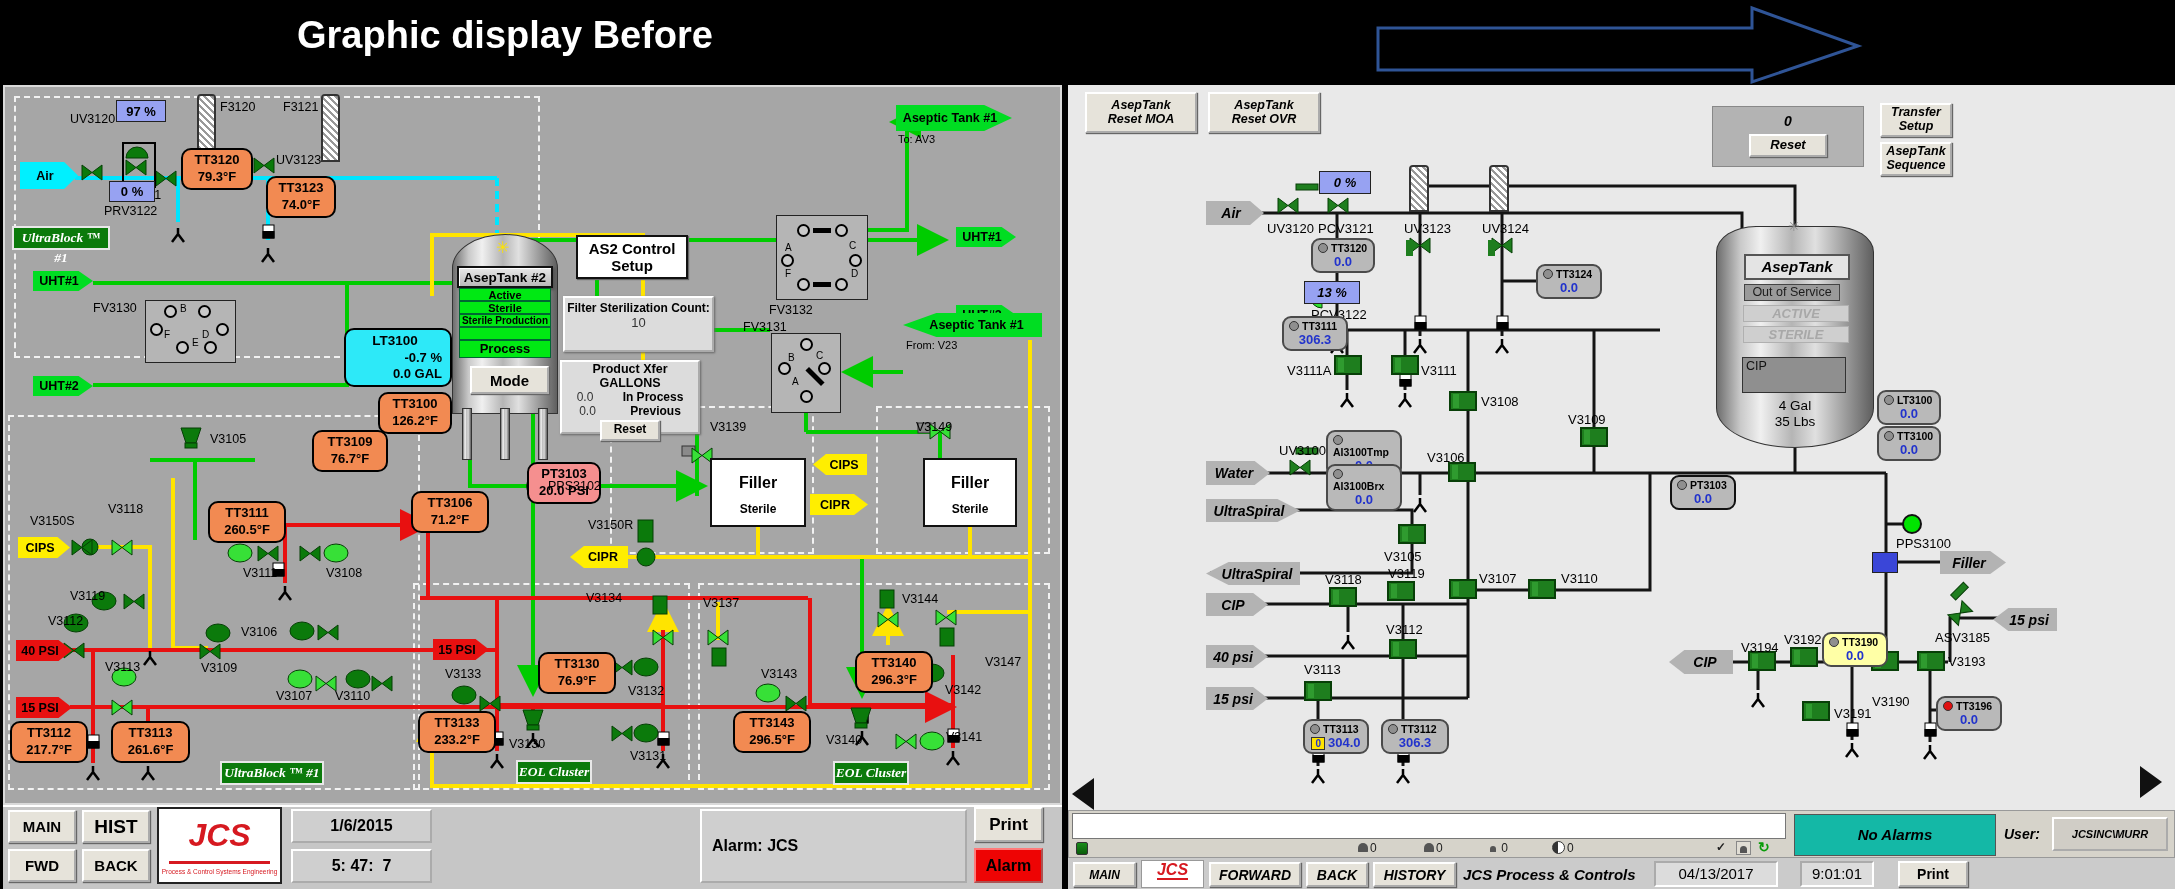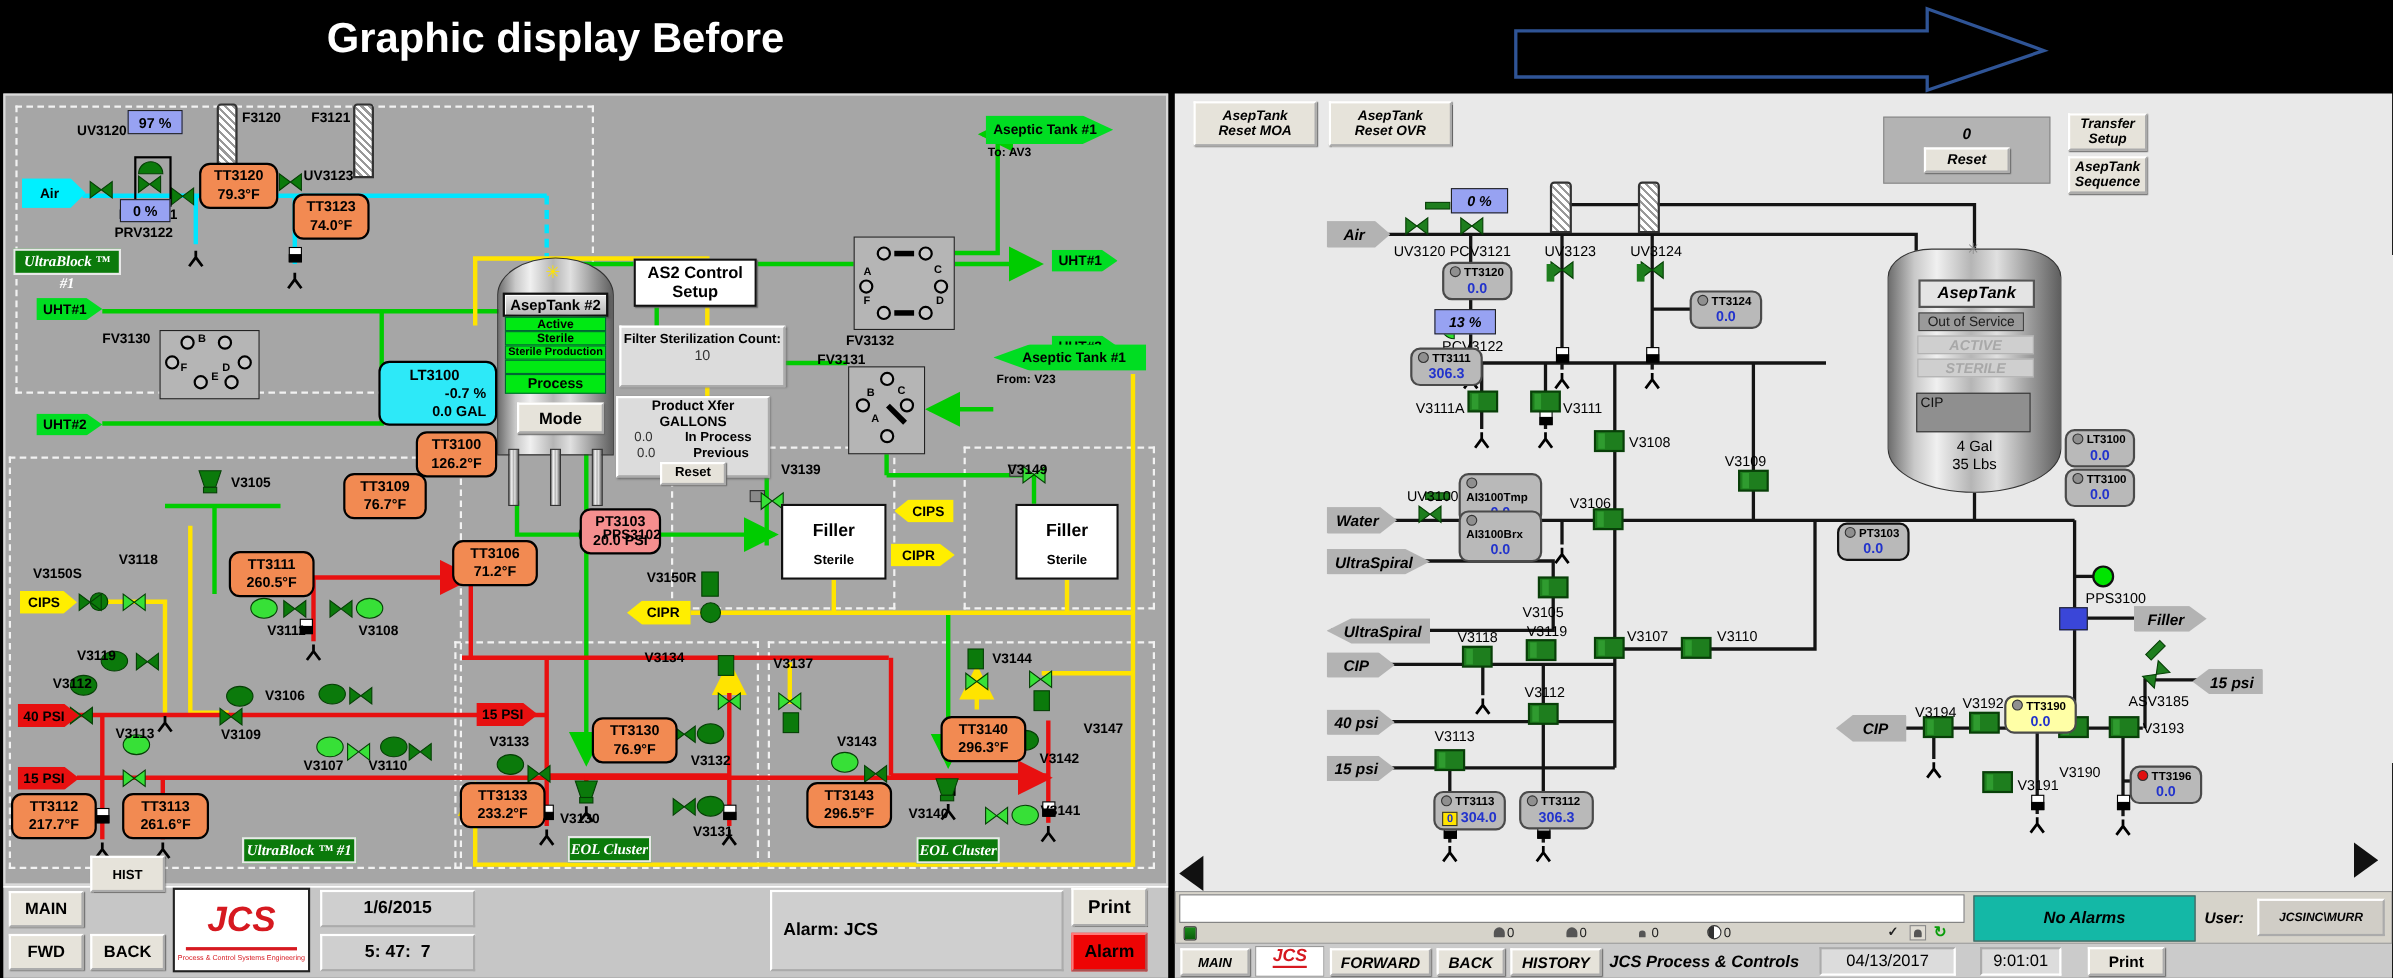--- a/index.html
+++ b/index.html
@@ -9,21 +9,21 @@
   #lp{left:3px;top:85px;width:1059px;height:720px;background:#a6a6a6;border:2px solid #d9d9d9}
   #lfoot{left:3px;top:805px;width:1059px;height:84px;background:#c6c6c6;border-top:2px solid #fff}
   #rp{left:1068px;top:85px;width:1107px;height:725px;background:#e9e9e9}
   #rbar{left:1068px;top:810px;width:1107px;height:48px;background:#d6d3ca;border:1px solid #999}
   #rnav{left:1068px;top:858px;width:1107px;height:31px;background:#cbcbcb}
   .dash{border:2px dashed #f2f2f2}
   .hdr{color:#fff;font-weight:bold;font-size:38px;text-align:center}
   .t3d{background:linear-gradient(#e8e8e8,#b9b9b9);border:2px solid #111;box-shadow:inset 1px 1px 0 #fff,2px 2px 2px #555;text-align:center}
   .btn{background:#e6e3da;border:2px outset #fff;box-shadow:1px 1px 1px #666;font-weight:bold;text-align:center;cursor:pointer}
   .bi{font-style:italic}
-  .vl{font-weight:bold;font-size:12.5px;white-space:nowrap;color:#000}
+  .vl{font-weight:normal;font-size:12.5px;white-space:nowrap;color:#000}
   .rvl{font-size:13px;white-space:nowrap;color:#000}
   .tt{background:#f28a52;border:2px solid #000;border-radius:10px;font-weight:bold;font-size:13px;line-height:1.3;text-align:center;padding:2px 1px}
   .tt span{display:block}
   .tt.pink{background:#f58f8f}
   .lt{background:#2de9f8;border:2px solid #000;border-radius:10px;font-weight:bold;font-size:13px;line-height:1.3;text-align:right;padding:2px 8px 2px 2px}
   .lt span{display:block}
   .arr{display:flex;align-items:center;justify-content:center;font-weight:bold;font-size:12.5px;color:#000}
   .aR{clip-path:polygon(0 0,76% 0,100% 50%,76% 100%,0 100%);padding-right:8px}
   .aL{clip-path:polygon(24% 0,100% 0,100% 100%,24% 100%,0 50%);padding-left:8px}
   .g{background:#00dd22}.yy{background:#ffee00}.rr{background:#e81010}.cc{background:#00f0ff}
@@ -535,21 +535,21 @@
       <span>296.3°F</span>
     </div>
   <div class="abs vl" style="left:945px;top:683px">V3142</div>
   <div class="abs vl" style="left:826px;top:733px">V3140</div>
   <div class="abs vl" style="left:946px;top:730px">V3141</div>
   <div class="abs vl" style="left:902px;top:592px">V3144</div>
   <div class="abs vl" style="left:985px;top:655px">V3147</div>
   <div class="abs dkg" style="left:833px;top:761px;width:76px;height:24px">EOL Cluster</div>
 
   <div class="abs btn" style="left:8px;top:810px;width:68px;height:33px;font-size:15px;line-height:30px">MAIN</div>
-  <div class="abs btn" style="left:82px;top:778px;width:68px;height:33px;font-size:12px;line-height:30px">HIST</div>
+  <div class="abs btn" style="left:82px;top:810px;width:68px;height:33px;font-size:19px;line-height:30px">HIST</div>
   <div class="abs btn" style="left:8px;top:849px;width:68px;height:33px;font-size:15px;line-height:30px">FWD</div>
   <div class="abs btn" style="left:82px;top:849px;width:68px;height:33px;font-size:15px;line-height:30px">BACK</div>
   <div class="abs" style="left:157px;top:807px;width:125px;height:77px;background:#fff;border:2px solid #222;text-align:center">
     <div style="color:#d61920;font-weight:bold;font-style:italic;font-size:32px;line-height:52px;border-bottom:3px solid #d61920;margin:0 10px">JCS</div>
     <div style="color:#d61920;font-size:6.5px;margin-top:4px">Process &amp; Control Systems Engineering</div>
   </div>
   <div class="abs" style="left:291px;top:809px;width:141px;height:34px;background:#cfcfcf;border:2px outset #fff;font-weight:bold;font-size:16px;text-align:center;line-height:30px">1/6/2015</div>
   <div class="abs pre" style="left:291px;top:849px;width:141px;height:34px;background:#cfcfcf;border:2px outset #fff;font-weight:bold;font-size:16px;text-align:center;line-height:30px">5: 47:  7</div>
   <div class="abs" style="left:700px;top:809px;width:267px;height:74px;background:#cfcfcf;border:2px outset #fff;font-weight:bold;font-size:16px;display:flex;align-items:center;padding-left:10px">Alarm: JCS</div>
   <div class="abs btn" style="left:974px;top:807px;width:69px;height:35px;font-size:17px;line-height:32px">Print</div>

